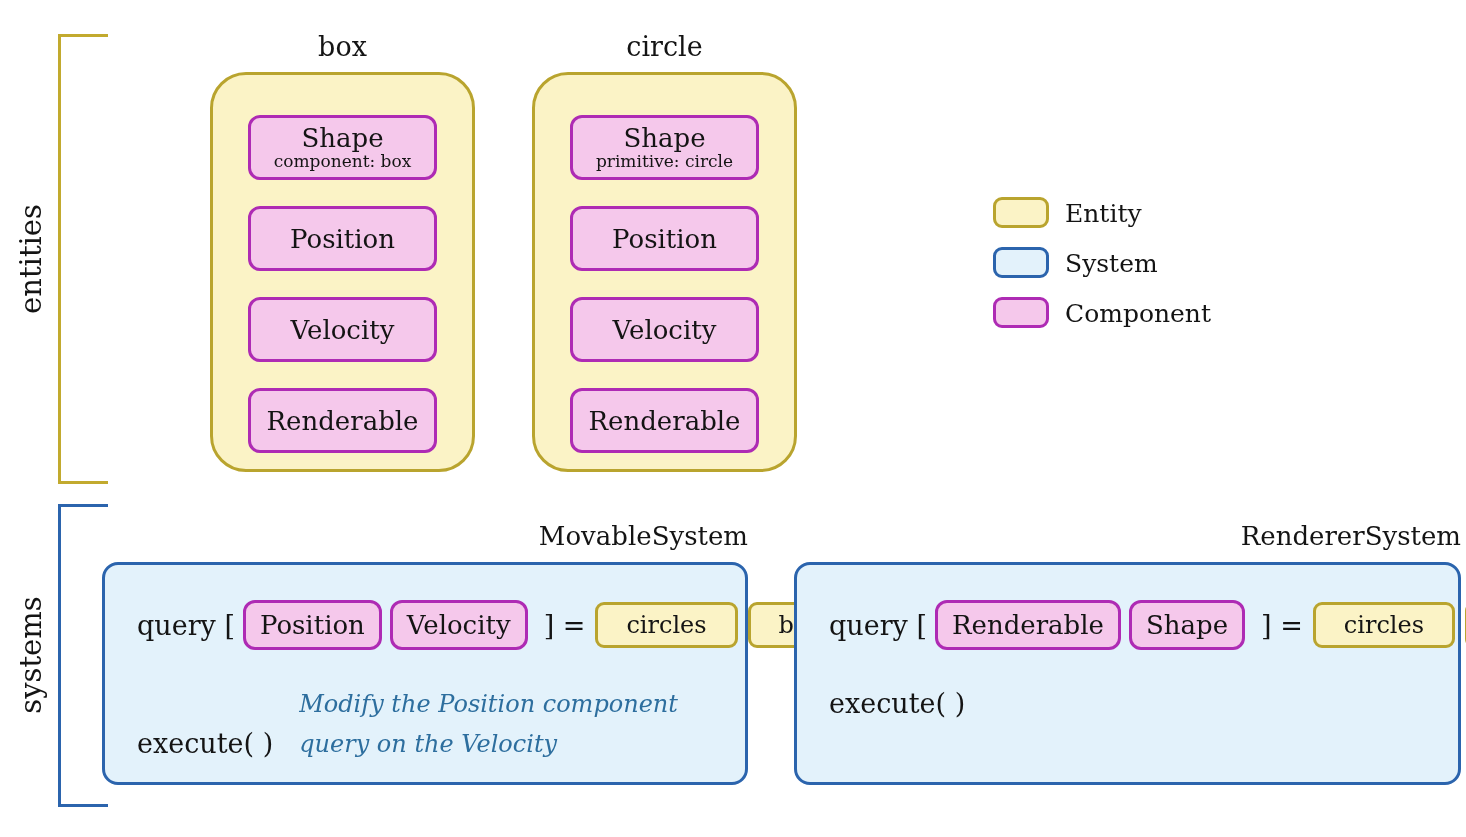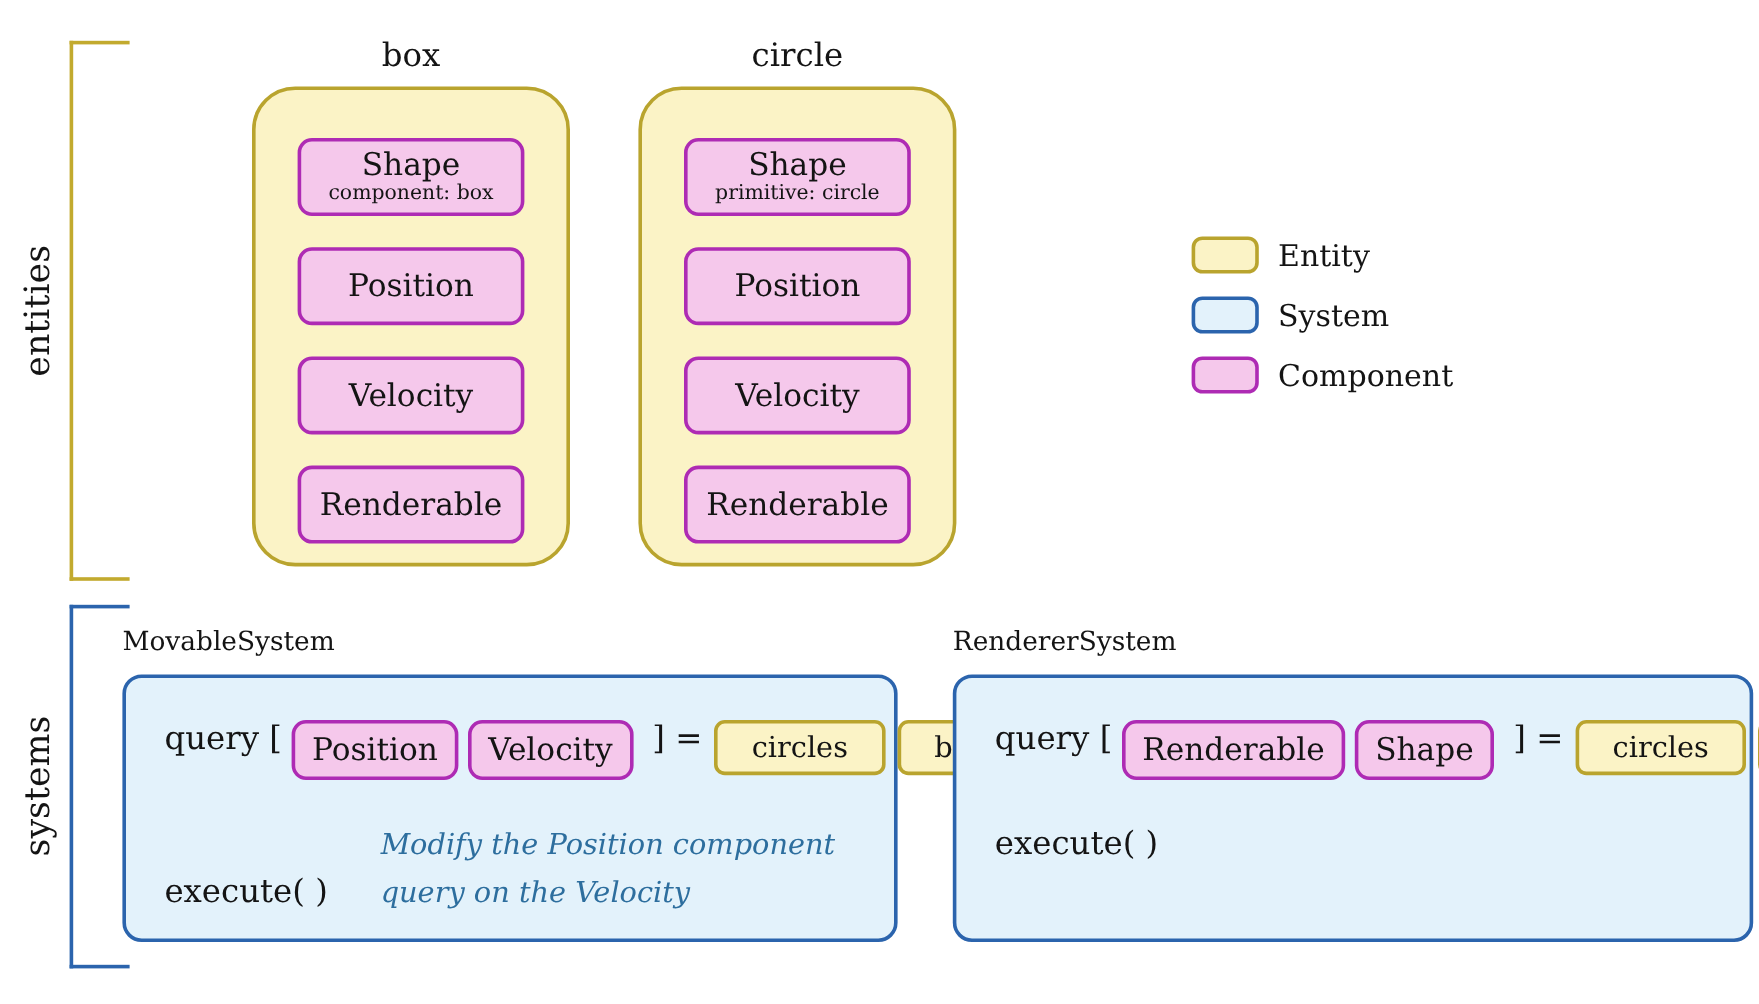--- a/index.html
+++ b/index.html
@@ -41,35 +41,35 @@
   .swatch{ width:56px; height:31px; border-radius:9px; border:3px solid; }
   .swatch.entity{ background:var(--entity_fill); border-color:var(--entity_border); }
   .swatch.component{ background:var(--component_fill); border-color:var(--component_border); }
   .swatch.system{ background:var(--system_fill); border-color:var(--system_border); }
   .legend-label{ margin-left:16px; font-size:25px; }
 
   
   .sys-wrap{ position:absolute; top:518px; }
   .sys-wrap.s0{ left:102px; width:646px; }
   .sys-wrap.s1{ left:794px; width:667px; }
-  .sys-title{ height:44px; line-height:36px; text-align:left; font-size:22px; }
+  .sys-title{ height:44px; line-height:36px; text-align:right; font-size:26px; }
   .sys-card{ height:223px; border:3px solid var(--system_border); background:var(--system_fill);
              border-radius:16px; padding:35px 10px 0 32px; }
-  .query-row{ display:flex; align-items:flex-start; }
+  .query-row{ display:flex; align-items:center; }
   .kw{ font-size:27px; white-space:pre; }
   .q-open{ margin-right:8px; }
   .q-close{ margin:0 10px 0 8px; }
   .chip-pink{ font-size:26px; line-height:32px; padding:6px 14px; margin-right:8px;
               background:var(--component_fill); border:3px solid var(--component_border); border-radius:12px; }
   .chip-yellow{ font-size:24px; line-height:28px; padding:6px 28px; margin-right:10px;
                 background:var(--entity_fill); border:3px solid var(--entity_border); border-radius:9px; }
   .sys-wrap.s1 .chip-yellow:first-of-type{ margin-left:14px; }
   .exec-row{ display:flex; align-items:flex-end; margin-top:34px; }
   .exec{ font-size:27px; line-height:40px; }
-  .desc{ margin-left:44px; font-size:24px; line-height:40px; font-style:italic; color:var(--description_text); }
+  .desc{ margin-left:26px; font-size:24px; line-height:40px; font-style:italic; color:var(--description_text); }
 </style>
 </head>
 <body>
 
 <div class="canvas">
 
   <div class="bracket gold"></div>
   <div class="rot-label entities">entities</div>
 
   <div class="entity-wrap e0">

